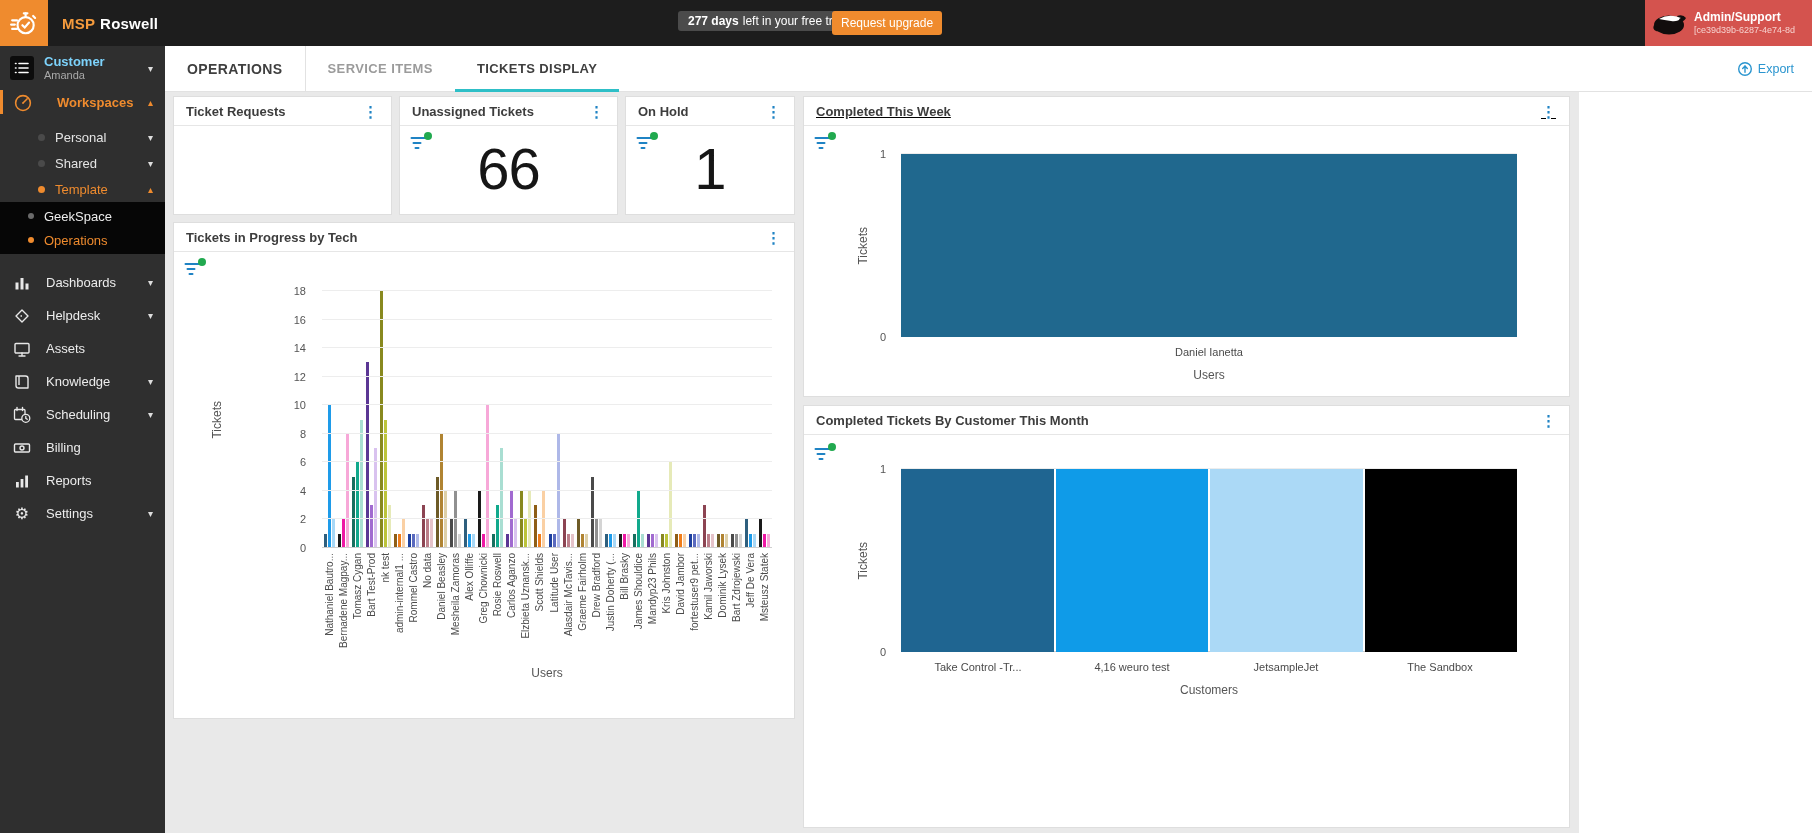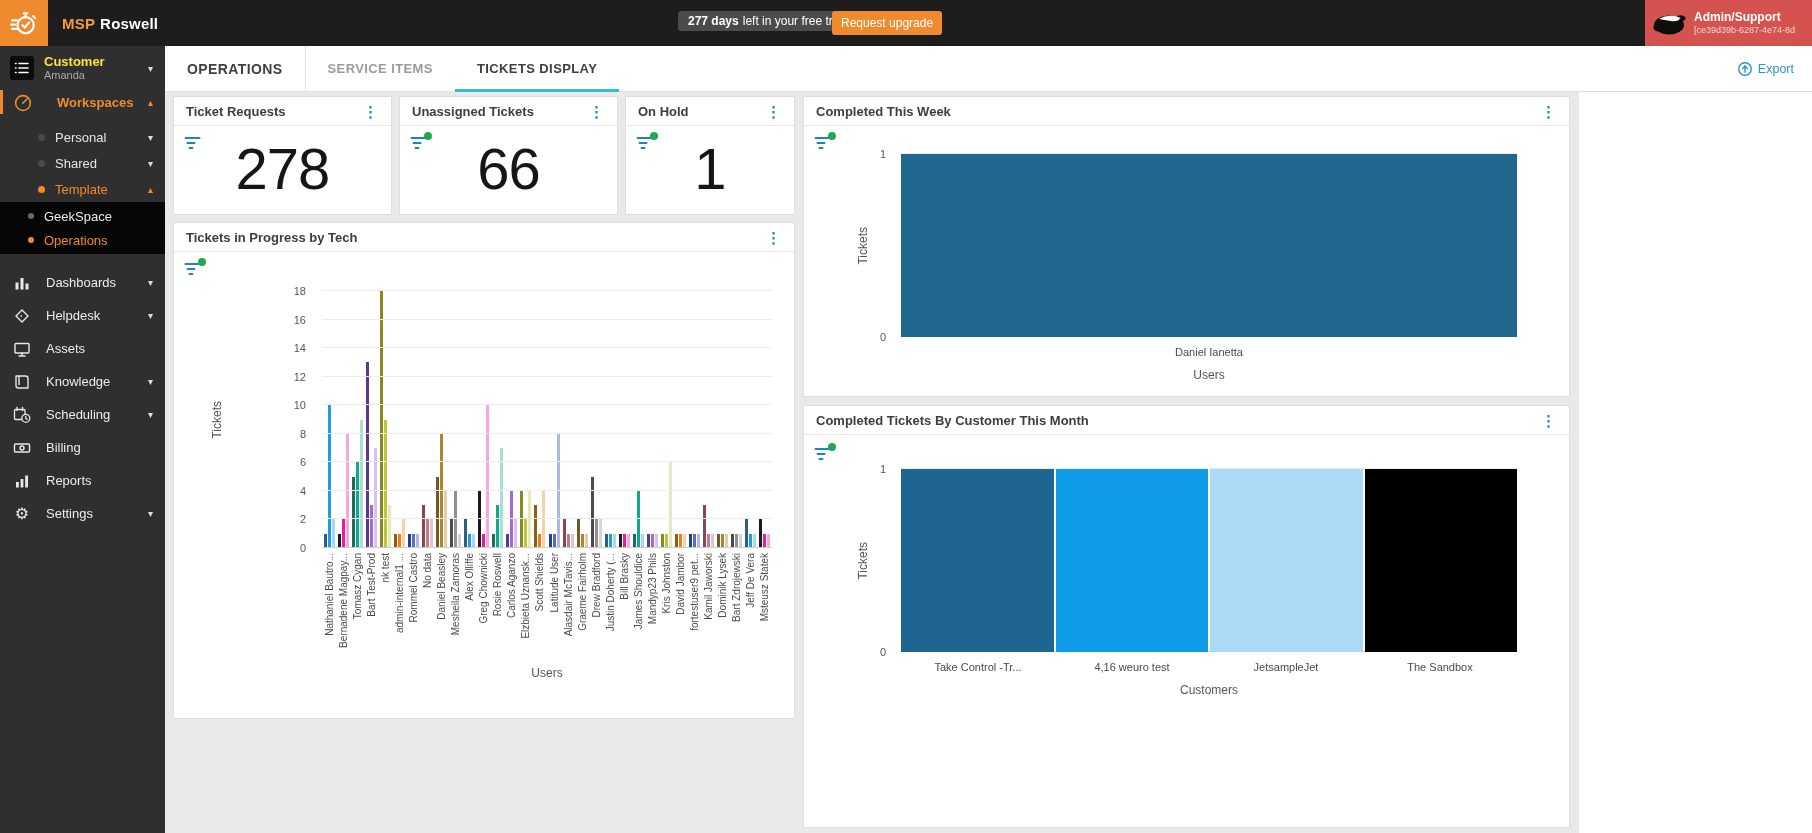--- a/index.html
+++ b/index.html
@@ -17,21 +17,21 @@
   .profile { position:absolute; right:0; top:0; width:167px; height:46px; background:#d4534e; display:flex; align-items:center; padding-left:6px; cursor:pointer; overflow:hidden; }
   .profile-txt { margin-left:5px; line-height:1.25; }
   .profile-name { font-size:12px; font-weight:700; color:#fff; }
   .profile-id { font-size:9px; color:#f6d2cf; white-space:nowrap; }
 
   
   .sidebar { position:absolute; left:0; top:46px; width:165px; height:787px; background:#2f2f2f; color:#e8e8e8; z-index:5; }
   .cust-row { height:44px; display:flex; align-items:center; padding:0 10px; position:relative; cursor:pointer; }
   .cust-icon { width:24px; height:24px; background:#0c0c0c; border-radius:3px; display:flex; align-items:center; justify-content:center; flex:none; }
   .cust-labels { margin-left:10px; line-height:1.2; }
-  .cust-title { font-size:13px; font-weight:700; color:#fde047; }
+  .cust-title { font-size:13px; font-weight:700; color:#7dd3fc; }
   .cust-sub { font-size:11px; color:#a9a9a9; }
   .row-chev { position:absolute; right:12px; font-size:10px; color:#ddd; }
   .chev-down::before { content:"\25BE"; }
   .chev-up::before { content:"\25B4"; }
   .ws-row { height:24px; display:flex; align-items:center; padding:0 10px; position:relative; border-left:3px solid #ef8b2e; cursor:pointer; }
   .ws-label { margin-left:10px; font-size:13px; font-weight:600; color:#ef8b2e; }
   .ws-row .row-chev { color:#ef8b2e; }
   .ws-subs { margin-top:10px; }
   .ws-sub { height:26px; display:flex; align-items:center; padding-left:38px; position:relative; font-size:13px; color:#e4e4e4; cursor:pointer; }
   .bullet { width:7px; height:7px; border-radius:50%; background:#4a4a4a; margin-right:10px; flex:none; }
@@ -301,32 +301,20 @@
     </div>
 
     <div class="dashboard">
       <div class="grid-bg"></div>
 
       <div class="card" style="left:8px;top:4px;width:219px;height:119px;">
         <div class="card-h">
           <span class="card-title">Ticket Requests</span>
           <span class="kebab"></span>
         </div>
-        <div class="kpi-body">
-          <span class="filter-wrap" style="top:8px;">
-            <svg width="17" height="16" viewBox="0 0 17 16">
-                <g stroke="#1f83c4" stroke-width="2" stroke-linecap="round">
-                  <path d="M1.5 3 h14"></path>
-                  <path d="M3.5 8 h7"></path>
-                  <path d="M5.5 13 h3"></path>
-                </g>
-              </svg>
-          </span>
-          <div class="kpi-value">278</div>
-        </div>
       </div>
 
       <div class="card" style="left:234px;top:4px;width:219px;height:119px;">
         <div class="card-h">
           <span class="card-title">Unassigned Tickets</span>
           <span class="kebab"></span>
         </div>
         <div class="kpi-body">
           <span class="filter-wrap" style="top:8px;">
             <svg width="17" height="16" viewBox="0 0 17 16">
@@ -660,21 +648,21 @@
             <div class="xcell">
               <span class="vtext">Jeff De Vera</span>
             </div>
             <div class="xcell">
               <span class="vtext">Msteusz Statek</span>
             </div>
           </div>
         <div class="xaxis-title" style="left:148px;width:450px;top:443px;">Users</div>
       </div>
 
-      <div class="card" style="left:638px;top:4px;width:767px;height:301px;">
+      <div class="card" style="left:638px;top:4px;width:767px;height:301px;text-decoration:underline;">
         <div class="card-h">
           <span class="card-title">Completed This Week</span>
           <span class="kebab"></span>
         </div>
         <span class="filter-wrap" style="top:38px;">
           <svg width="17" height="16" viewBox="0 0 17 16">
               <g stroke="#1f83c4" stroke-width="2" stroke-linecap="round">
                 <path d="M1.5 3 h14"></path>
                 <path d="M3.5 8 h7"></path>
                 <path d="M5.5 13 h3"></path>

